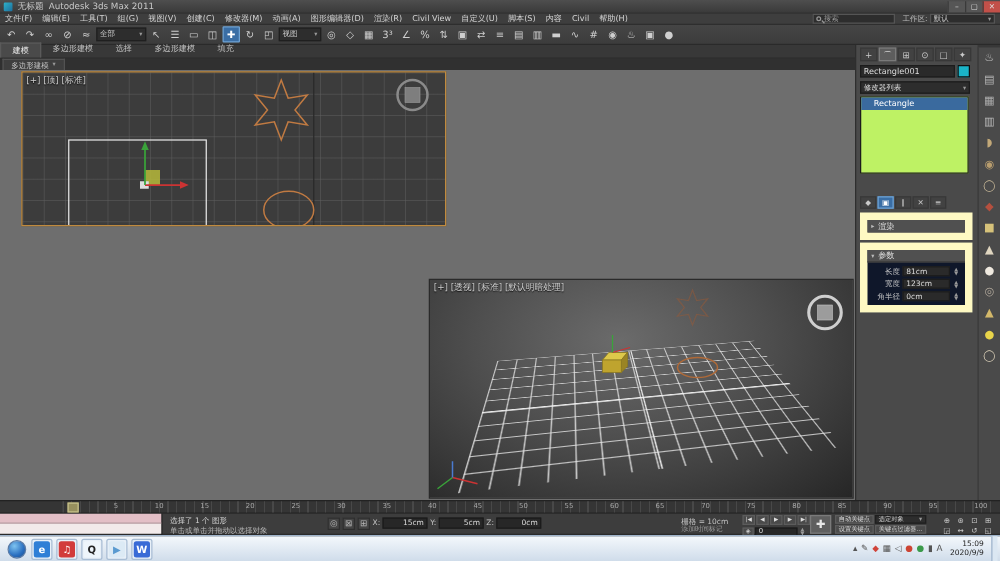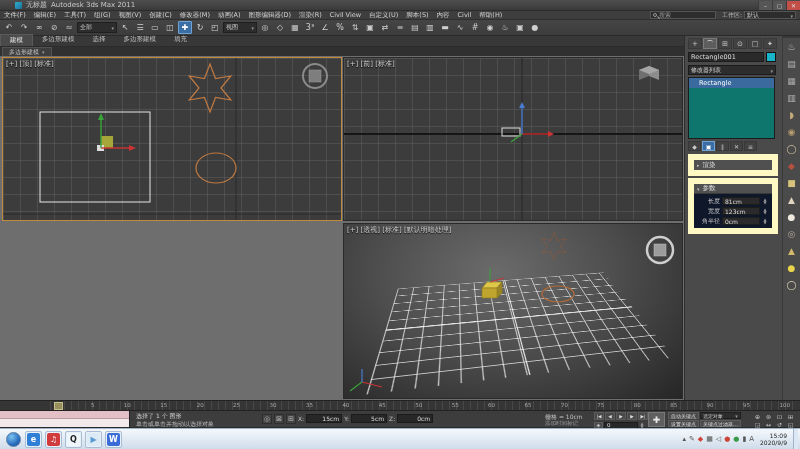--- a/index.html
+++ b/index.html
@@ -1,21 +1,21 @@
 <!DOCTYPE html>
 <html><head>
 <meta charset="utf-8">
 <style>
   *{margin:0;padding:0;box-sizing:border-box}
   html,body{width:800px;height:449px;overflow:hidden}
   body{position:relative;background:#444;font-family:"DejaVu Sans","Liberation Sans",sans-serif;color:#ccc;font-size:7px;-webkit-font-smoothing:antialiased}
   .abs{position:absolute}
 
   
-  .titlebar{left:0;top:0;width:800px;height:11px;background:linear-gradient(#4e4e4e,#3a3a3a);display:flex;align-items:center;gap:4px;padding-left:15px;border-bottom:1px solid #2c2c2c}
+  .titlebar{left:0;top:0;width:800px;height:11px;background:linear-gradient(#4e4e4e,#3a3a3a);display:flex;align-items:center;gap:4px;padding-left:3px;border-bottom:1px solid #2c2c2c}
   .appicon{width:7px;height:7px;background:linear-gradient(135deg,#2fb1c9,#1b6f9e);border-radius:1px}
   .titletext{font-size:7px;color:#c8c8c8;white-space:nowrap}
   .winbtns{margin-left:auto;display:flex}
   .winbtn{width:14px;height:9px;display:flex;align-items:center;justify-content:center;font-size:6px;color:#ddd;background:#565656;border-left:1px solid #3a3a3a}
   .winbtn.close{background:#c25049}
 
   
   .menubar{left:0;top:11px;width:800px;height:9px;background:#3e3e3e;display:flex;align-items:center;border-bottom:1px solid #2e2e2e}
   .menu-items{display:flex;height:100%}
   .menu-item{padding:0 4px;font-size:6.5px;color:#d2d2d2;display:flex;align-items:center;white-space:nowrap}
@@ -38,21 +38,21 @@
   .ribbon{left:0;top:36px;width:800px;height:11px;background:#383838;display:flex;align-items:flex-end;border-bottom:1px solid #2b2b2b}
   .rtab{padding:1px 9px;font-size:6.5px;color:#c2c2c2}
   .rtab.active{background:#4a4a4a;color:#eee;border:1px solid #5a5a5a;border-bottom:none}
   .subtabbar{left:0;top:47px;width:800px;height:9px;background:#303030}
   .subtab{position:absolute;left:2px;top:0;height:9px;background:#3e3e3e;border:1px solid #525252;border-bottom:none;padding:0 6px;font-size:6px;color:#c5c5c5;display:flex;align-items:center;gap:3px}
   .subtab::after{content:"▾";font-size:5px;color:#999}
 
   
   .vparea{left:0;top:56px;width:684px;height:344px;background:#6e6e6e}
   .vp{position:absolute;background-color:#3c3c3c;background-image:linear-gradient(rgba(96,96,96,.5) 1px,transparent 1px),linear-gradient(90deg,rgba(96,96,96,.5) 1px,transparent 1px);background-size:17px 17px;overflow:hidden}
-  .vp-tl{left:2px;top:1px;width:340px;height:164px;border:1px solid #c08a3e}
+  .vp-tl{left:17px;top:1px;width:340px;height:124px;border:1px solid #c08a3e}
   .vp-tr{left:343px;top:1px;width:340px;height:164px;border:1px solid #2a2a2a}
   .vp-bl{left:1px;top:167px;width:340px;height:176px;border:1px solid #2a2a2a}
   .vp-br{left:343px;top:167px;width:340px;height:176px;border:1px solid #2a2a2a;background-image:none;background:radial-gradient(ellipse at 45% 28%,#6b6b6b 0%,#4e4e4e 45%,#262626 100%)}
   .vplabel{position:absolute;left:3px;top:1px;font-size:7px;color:#d0d0d0;white-space:nowrap;z-index:5;text-shadow:0 1px 1px #000}
   .vpsvg{position:absolute;left:0;top:0;z-index:2}
   .persp-grid{position:absolute;left:48px;top:22px;width:244px;height:150px;z-index:1;
     background-image:
       linear-gradient(90deg,transparent 121px,rgba(245,245,245,.95) 121px,rgba(245,245,245,.95) 122px,transparent 122px),
       linear-gradient(transparent 74px,rgba(245,245,245,.95) 74px,rgba(245,245,245,.95) 75px,transparent 75px),
       linear-gradient(rgba(230,230,230,.8) 1px,transparent 1px),
@@ -62,21 +62,21 @@
 
   
   .cpanel{left:684px;top:36px;width:98px;height:364px;background:#4a4a4a;border-left:1px solid #2e2e2e;padding:2px 2px 0 3px}
   .cp-tabs{display:flex;gap:1px;margin-bottom:3px}
   .cp-tab{width:14px;height:11px;display:flex;align-items:center;justify-content:center;font-size:7px;color:#c9c9c9;background:#424242;border:1px solid #383838}
   .cp-tab.active{background:#5d5d5d;border-color:#7a7a7a;color:#fff}
   .cp-namerow{display:flex;gap:2px;align-items:center;margin-bottom:3px}
   .cp-name{width:76px;height:10px;background:#2a2a2a;border:1px solid #1c1c1c;color:#ddd;font-size:6.5px;display:flex;align-items:center;padding:0 2px}
   .cp-swatch{width:10px;height:10px;border:1px solid #111}
   .cp-modlist{width:88px;height:10px;background:#2d2d2d;border:1px solid #1c1c1c;display:flex;align-items:center;justify-content:space-between;padding:0 2px;font-size:6px;color:#ddd;margin-bottom:2px}
-  .cp-stack{width:87px;height:62px;background:#0f766e;border:1px solid #1c1c1c;margin-bottom:2px}
+  .cp-stack{width:87px;height:62px;background:#bef264;border:1px solid #1c1c1c;margin-bottom:18px}
   .stack-row{height:10px;display:flex;align-items:center;padding-left:10px;font-size:6.5px;color:#ddd}
   .stack-row.selected{background:#3a6a9e;color:#fff}
   .cp-stacktools{display:flex;gap:1px;margin-bottom:3px}
   .st-icon{width:13px;height:10px;display:flex;align-items:center;justify-content:center;font-size:6px;color:#c9c9c9;background:#424242;border:1px solid #383838}
   .st-icon.active{background:#3a6ea5;border-color:#6fa3d4;color:#fff}
   .rollout{width:90px;border:6px solid #fef9c3;background:#0f172a;margin-bottom:2px}
   .rhead{height:10px;background:#505050;border-bottom:1px solid #3a3a3a;display:flex;align-items:center;padding:0 3px;font-size:6.5px;color:#e2e2e2;gap:3px}
   .rhead.closed{border-bottom:none}
   .rhead::before{content:"▾";font-size:5px;color:#bbb}
   .rhead.closed::before{content:"▸"}
@@ -327,40 +327,20 @@
         <line x1="98" y1="90" x2="98" y2="62" stroke="#3aa33a" stroke-width="1.4"></line>
         <polygon points="95,62 98,55 101,62" fill="#3aa33a"></polygon>
       </g>
       <g>
         <circle cx="312" cy="18" r="12" fill="none" stroke="#8a8a8a" stroke-width="2"></circle>
         <rect x="306" y="12" width="12" height="12" fill="#7e7e7e" stroke="#9a9a9a" stroke-width="0.5"></rect>
       </g>
     </svg>
   </div>
 
-  <div class="vp vp-tr">
-    <span class="vplabel">[+] [前] [标准]</span>
-    <svg class="vpsvg" width="340" height="164" viewBox="0 0 340 164">
-      <line x1="0" y1="76" x2="340" y2="76" stroke="#161616" stroke-width="2"></line>
-      <line x1="178" y1="0" x2="178" y2="164" stroke="#262626" stroke-width="1"></line>
-      <rect x="158" y="70" width="18" height="8" fill="none" stroke="#dddddd" stroke-width="1"></rect>
-      <g>
-        <line x1="178" y1="76" x2="204" y2="76" stroke="#cc3333" stroke-width="1.4"></line>
-        <polygon points="204,73 210,76 204,79" fill="#cc3333"></polygon>
-        <line x1="178" y1="76" x2="178" y2="50" stroke="#4a7bd0" stroke-width="1.4"></line>
-        <polygon points="175,50 178,44 181,50" fill="#4a7bd0"></polygon>
-        <line x1="178" y1="76" x2="167" y2="84" stroke="#3aa33a" stroke-width="1.2"></line>
-      </g>
-      <g>
-        <polygon points="305,8 315,12 315,22 305,18" fill="#8d8d8d"></polygon>
-        <polygon points="305,8 295,12 295,22 305,18" fill="#6f6f6f"></polygon>
-        <polygon points="295,12 305,8 315,12 305,16" fill="#a5a5a5"></polygon>
-      </g>
-    </svg>
-  </div>
 
 
   <div class="vp vp-br">
     <span class="vplabel">[+] [透视] [标准] [默认明暗处理]</span>
     <div class="persp-grid"></div>
     <svg class="vpsvg" width="340" height="176" viewBox="0 0 340 176">
       <g>
         <polygon points="138,64 143,58 158,58 153,64" fill="#ddc84a" stroke="#8a7820" stroke-width="0.6"></polygon>
         <polygon points="153,64 158,58 158,69 153,74" fill="#9a8424" stroke="#8a7820" stroke-width="0.6"></polygon>
         <rect x="138" y="64" width="15" height="10" fill="#bfa42e" stroke="#8a7820" stroke-width="0.6"></rect>

